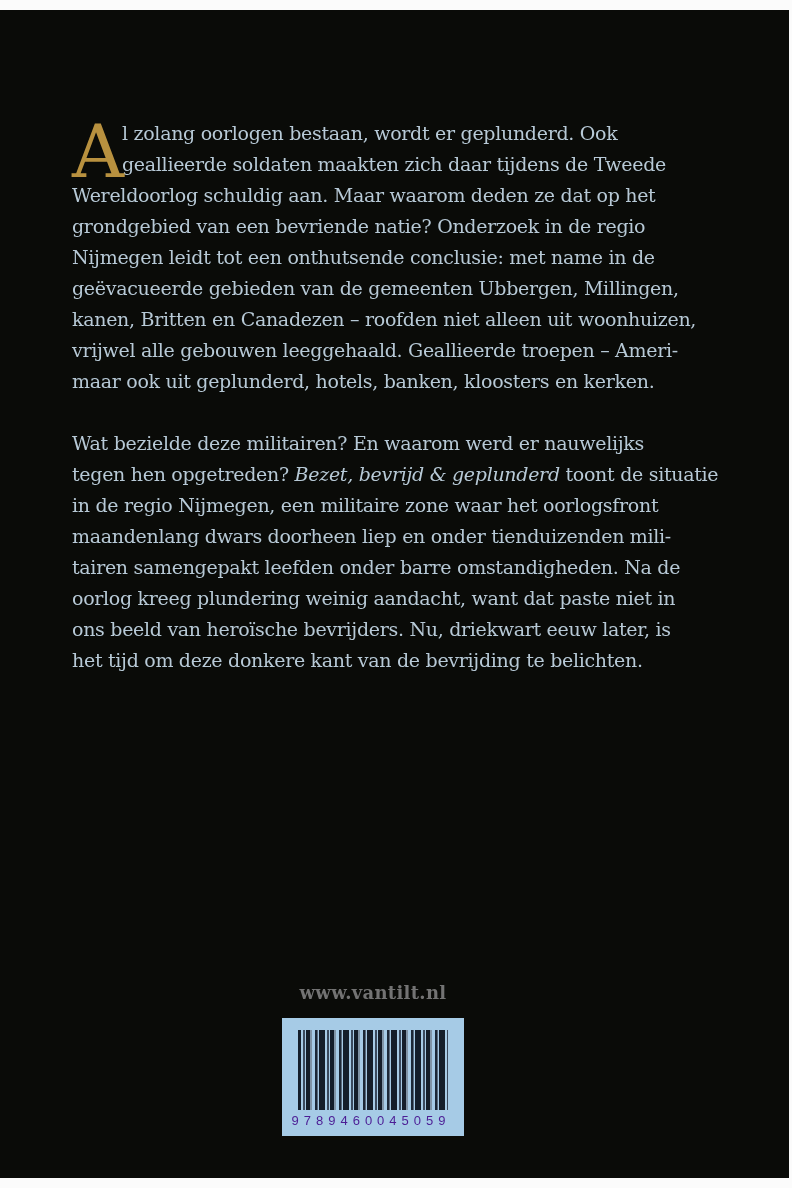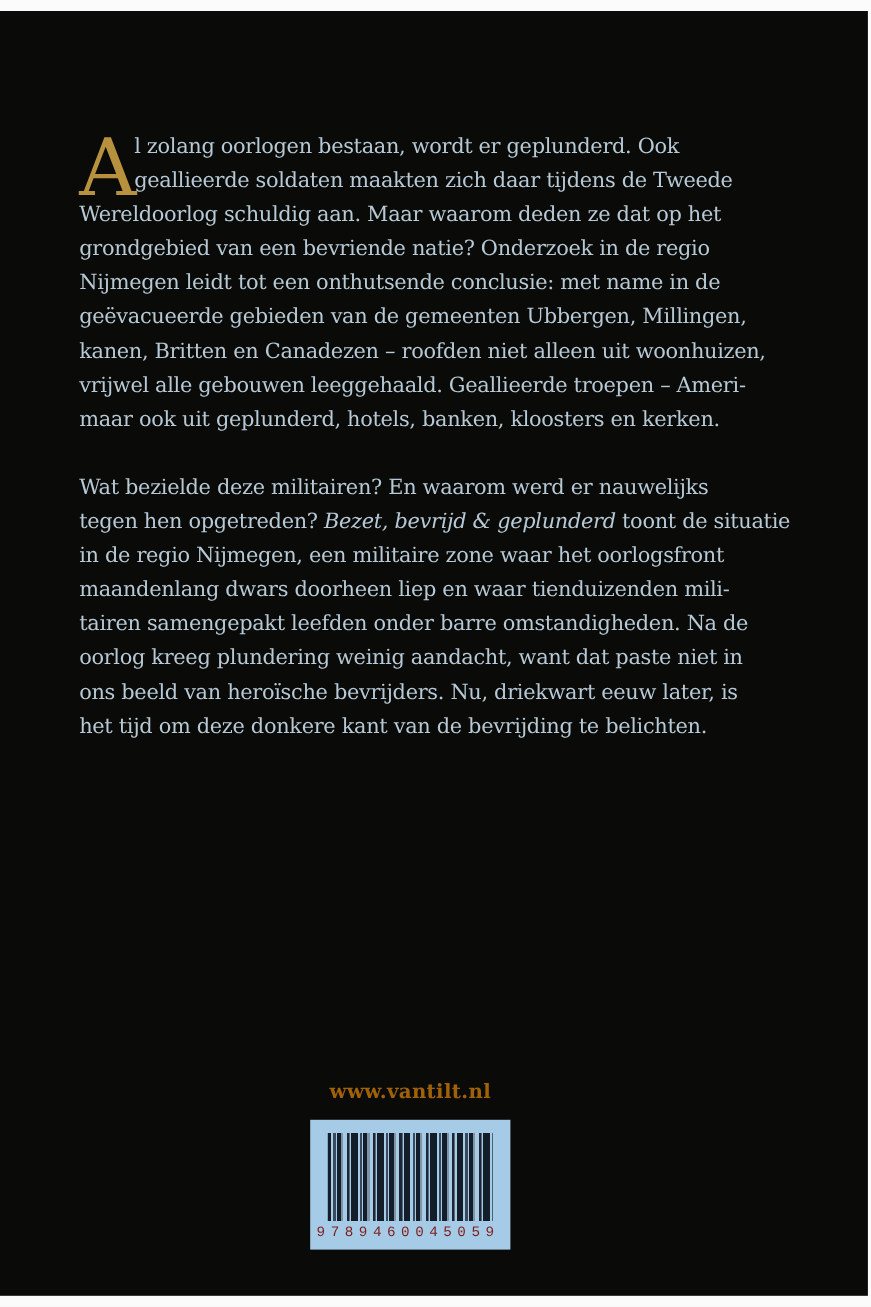--- a/index.html
+++ b/index.html
@@ -36,21 +36,21 @@
     line-height: 56px;
     color: #b8913f;
     font-weight: 400;
   }
   .italic { font-style: italic; }
   
   .site-url {
     position: absolute;
     top: 972px; left: 373px;
     transform: translateX(-50%);
-    color: #a16207;
+    color: #737373;
     font-size: 18px;
     font-weight: bold;
     letter-spacing: 0.3px;
     white-space: nowrap;
   }
   .barcode {
     position: absolute;
     left: 282px; top: 1008px;
     width: 182px; height: 118px;
     background: #a6cbe6;
@@ -70,24 +70,24 @@
         #a6cbe6 14px, #a6cbe6 17px,
         #1c2836 17px, #1c2836 19px,
         #5a6a7c 19px, #5a6a7c 20px,
         #a6cbe6 20px, #a6cbe6 21px,
         #141e2a 21px, #141e2a 24px);
   }
   .digits {
     position: absolute;
     left: 0; right: 4px; bottom: 8px;
     text-align: center;
-    font-family: Liberation Mono, monospace;
+    font-family: Liberation Sans, sans-serif;
     font-size: 13px;
     letter-spacing: 5px;
-    color: #7f1d1d;
+    color: #4c1d95;
   }
 </style>
 </head>
 <body>
 
 <div class="page">
   <div class="cover">
 
     <div class="blurb">
       <span class="dropcap">A</span>
@@ -103,21 +103,21 @@
         <div class="line">vrijwel alle gebouwen leeggehaald. Geallieerde troepen – Ameri-</div>
         <div class="line">maar ook uit geplunderd, hotels, banken, kloosters en kerken.</div>
       </div>
 
       <div class="para">
         <div class="line">Wat bezielde deze militairen? En waarom werd er nauwelijks</div>
         <div class="line">
           <span>tegen hen opgetreden? </span><span class="italic">Bezet, bevrijd &amp; geplunderd</span><span> toont de situatie</span>
         </div>
         <div class="line">in de regio Nijmegen, een militaire zone waar het oorlogsfront</div>
-        <div class="line">maandenlang dwars doorheen liep en waar tienduizenden mili-</div>
+        <div class="line">maandenlang dwars doorheen liep en onder tienduizenden mili-</div>
         <div class="line">tairen samengepakt leefden onder barre omstandigheden. Na de</div>
         <div class="line">oorlog kreeg plundering weinig aandacht, want dat paste niet in</div>
         <div class="line">ons beeld van heroïsche bevrijders. Nu, driekwart eeuw later, is</div>
         <div class="line">het tijd om deze donkere kant van de bevrijding te belichten.</div>
       </div>
 
     </div>
 
     <div class="site-url">www.vantilt.nl</div>
 

